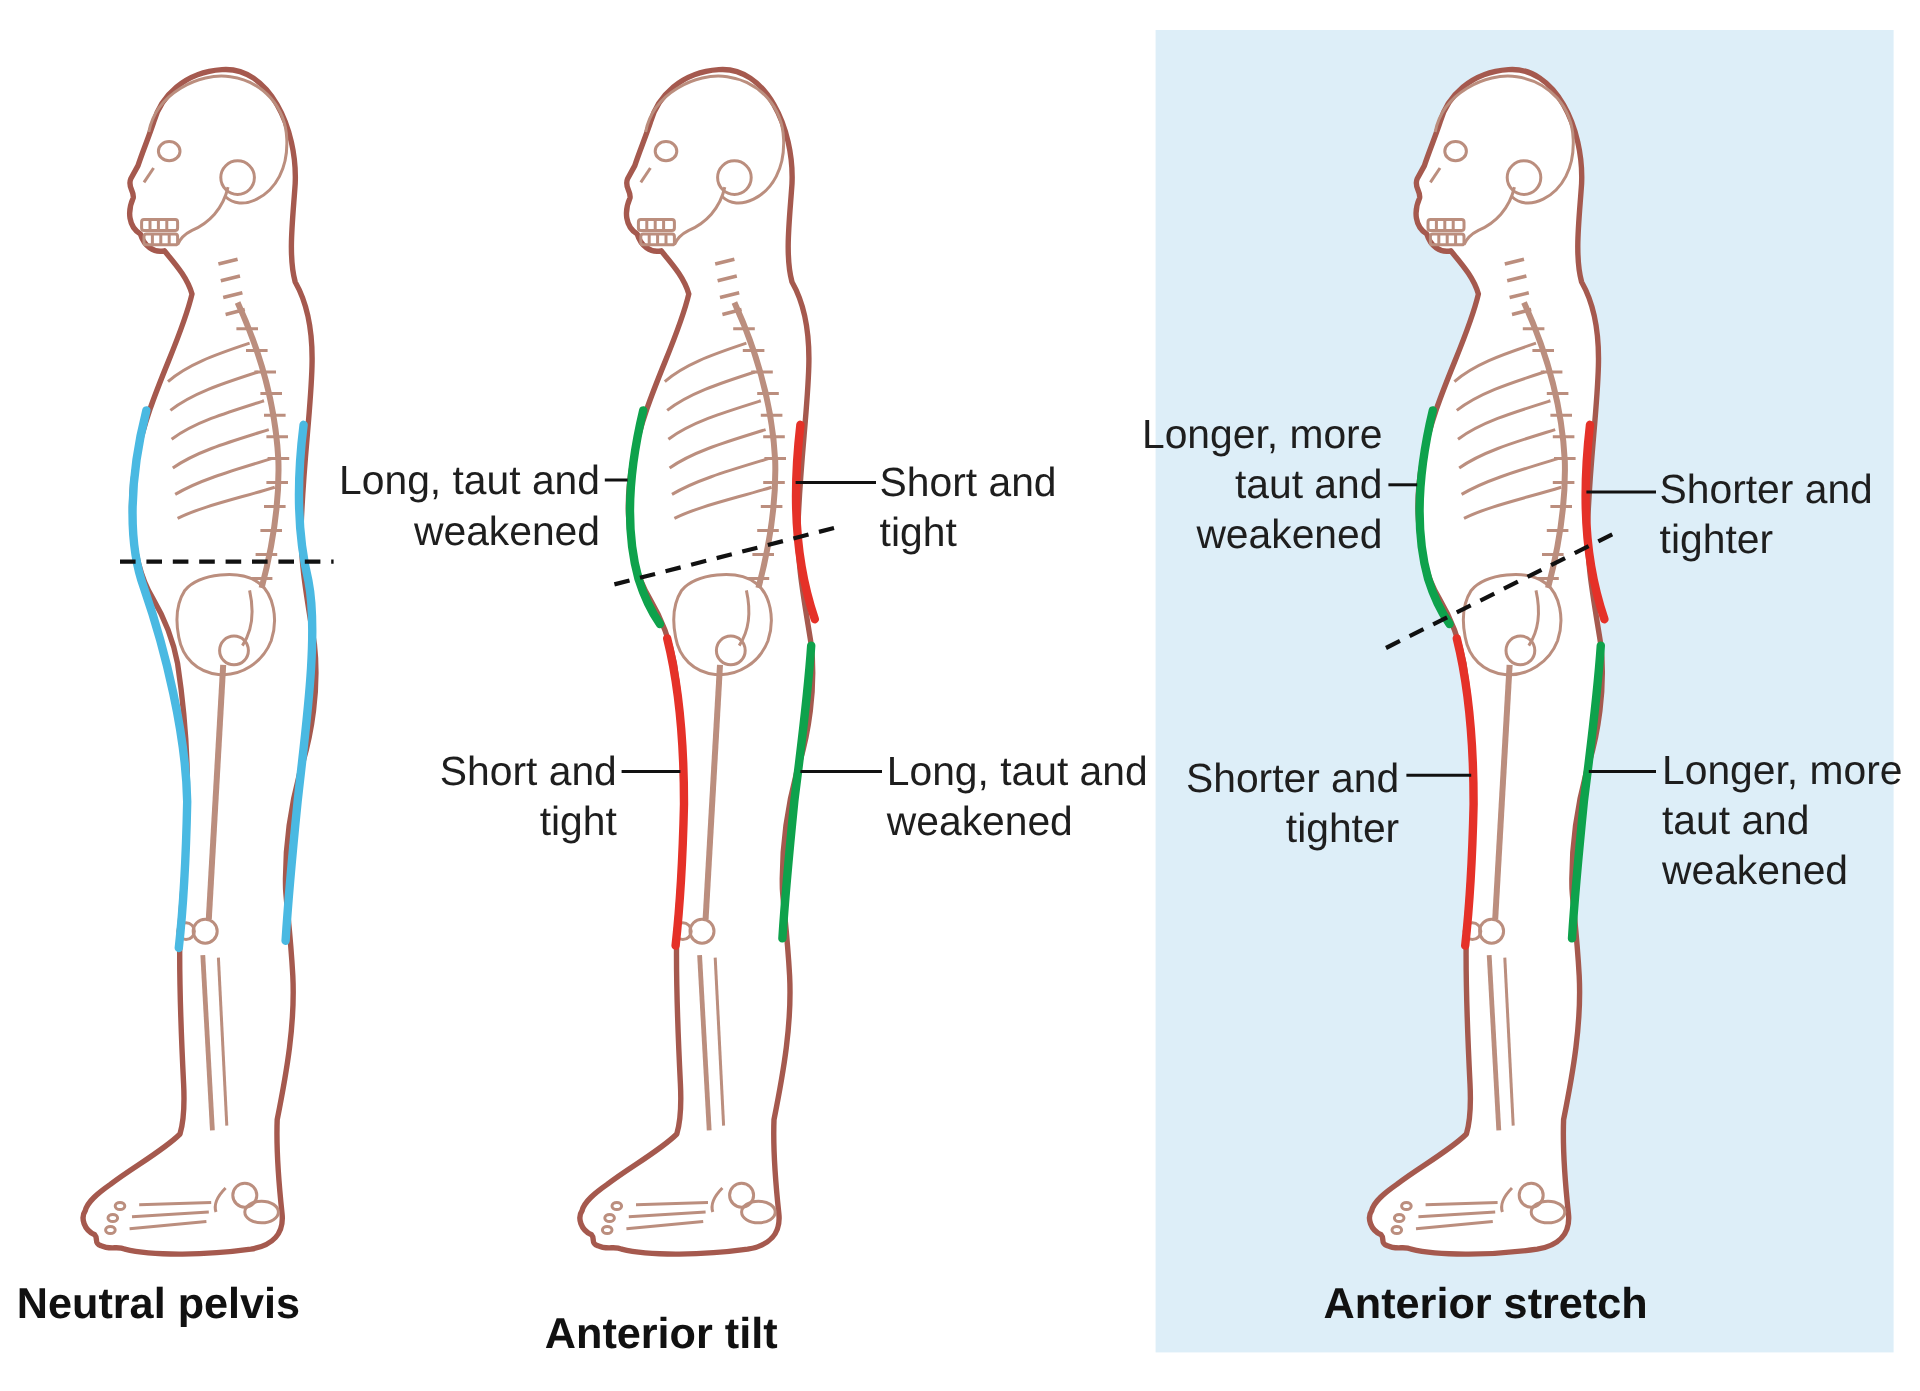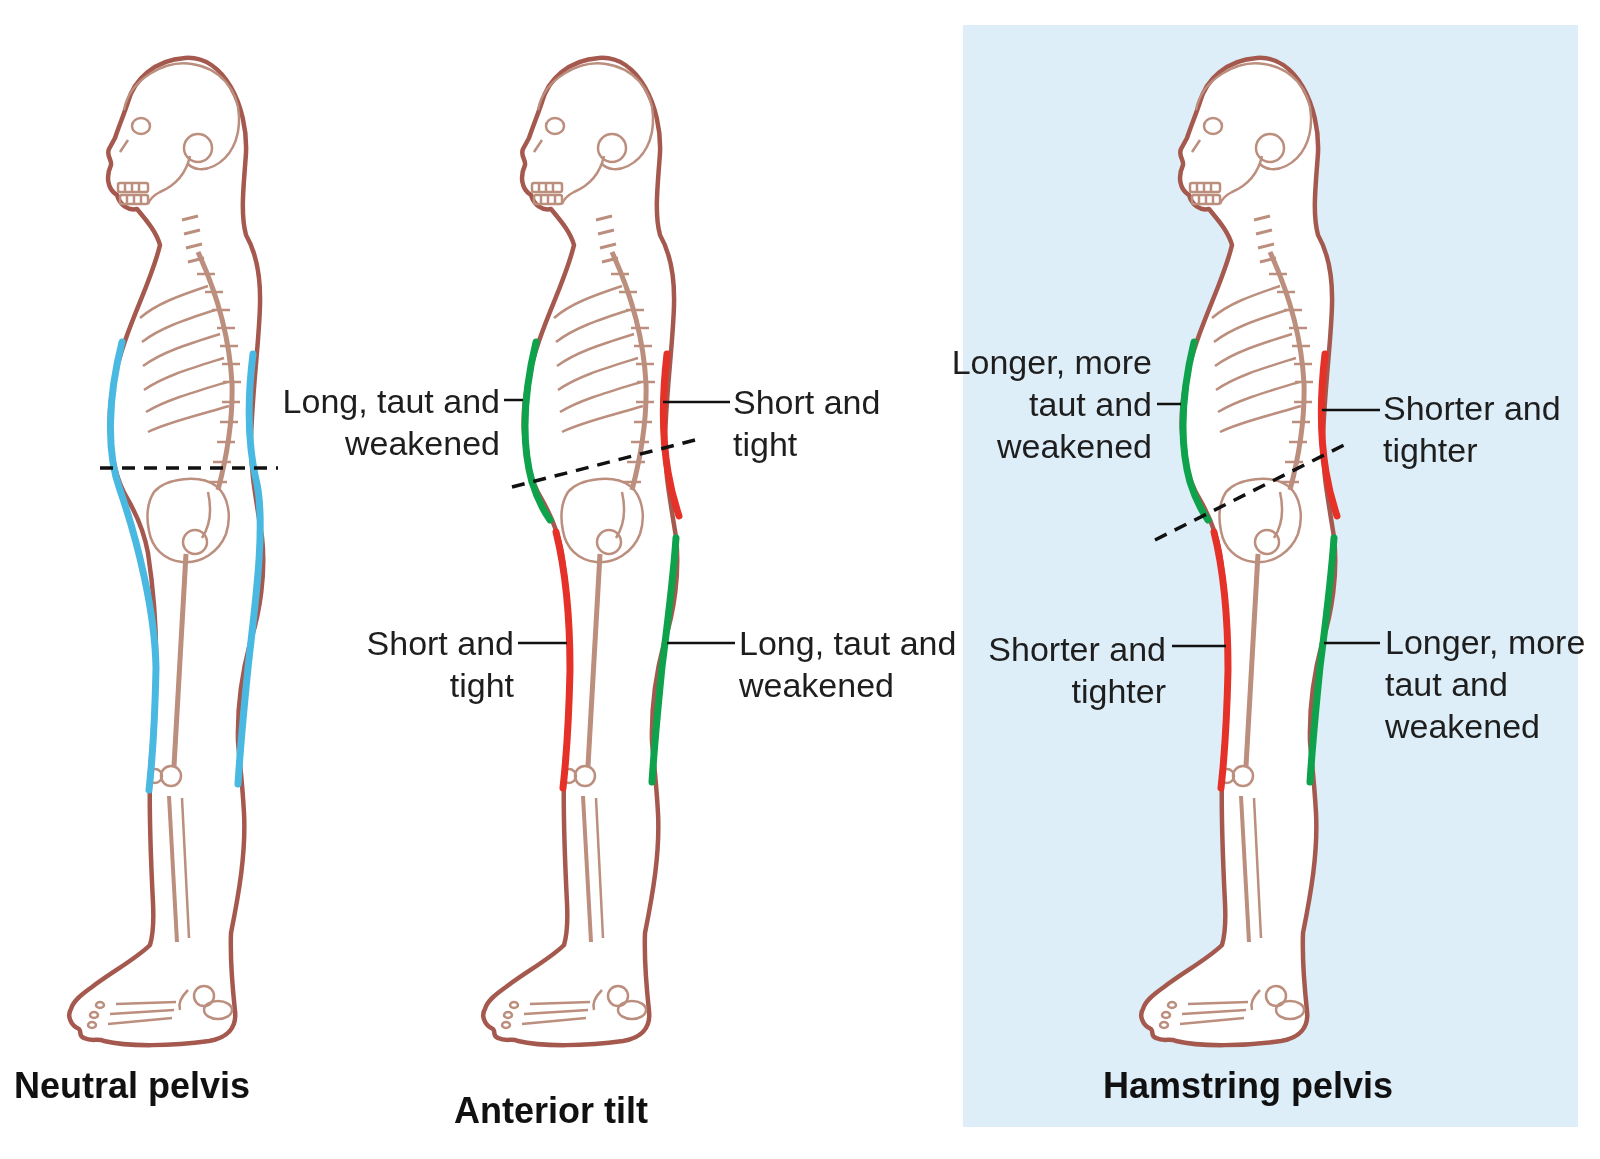--- a/index.html
+++ b/index.html
@@ -177,15 +177,15 @@
     <div>tighter</div>
   </div>
   <div class="label" style="left:1385px;top:621px;">
     <div>Longer, more</div>
     <div>taut and</div>
     <div>weakened</div>
   </div>
 
   <div class="caption" style="left:14px;top:1066px;width:300px;">Neutral pelvis</div>
   <div class="caption" style="left:454px;top:1066px;width:300px;margin-top:25px;">Anterior tilt</div>
-  <div class="caption" style="left:1103px;top:1066px;width:320px;">Hamstring pelvis</div>
+  <div class="caption" style="left:1103px;top:1066px;width:320px;">Anterior stretch</div>
 
 </div>
 
 </body></html>

